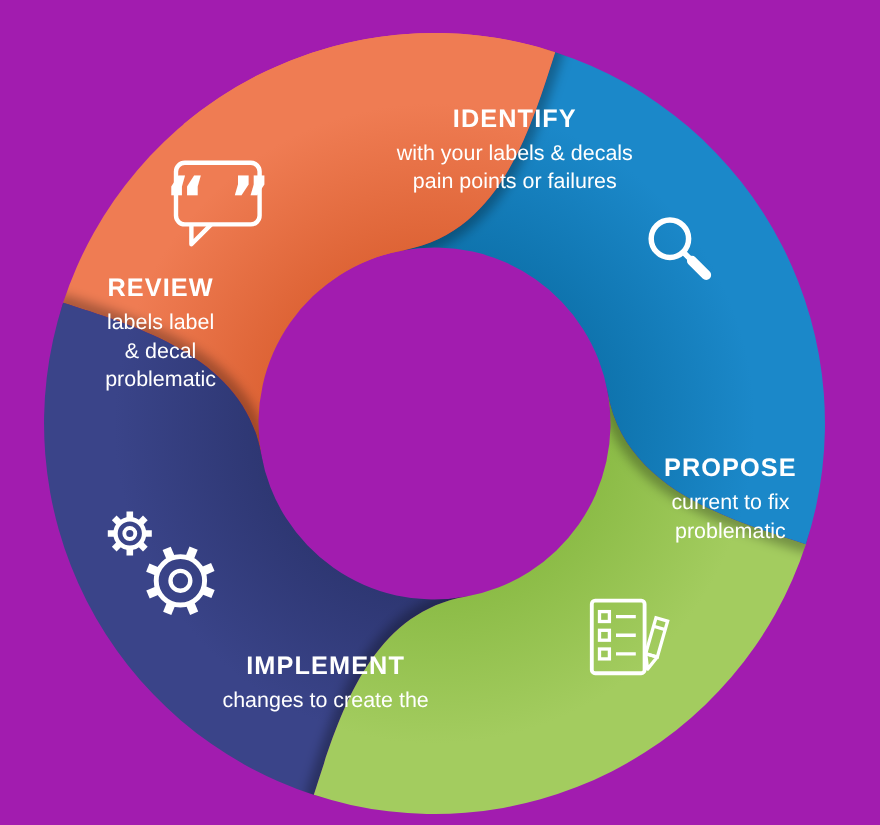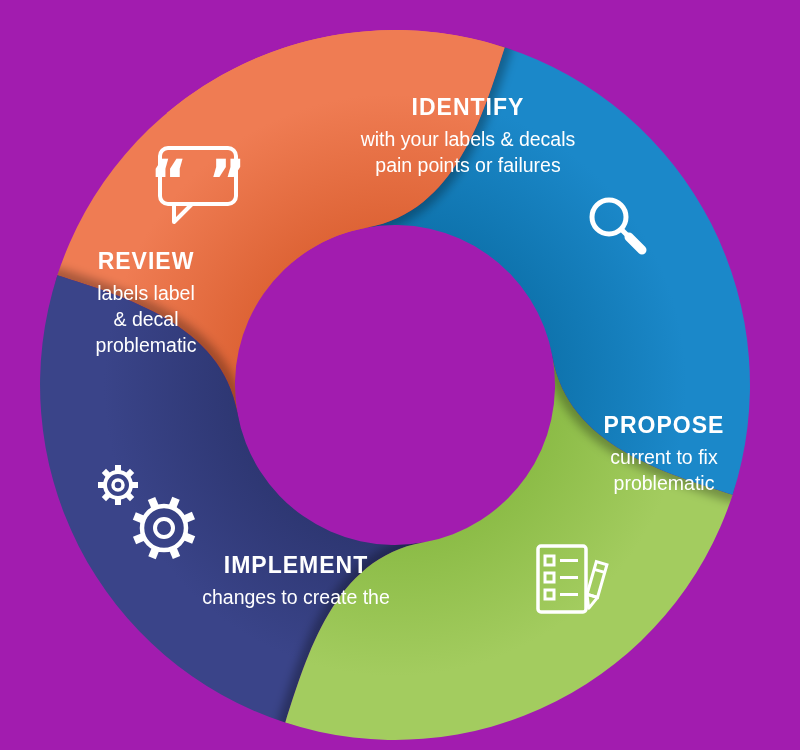--- a/index.html
+++ b/index.html
@@ -123,21 +123,21 @@
     <div class="seg-line">&amp; decal</div>
     <div class="seg-line">problematic</div>
   </div>
 
   <div class="seg-text" style="left:664px; top:412px; width:220px;">
     <div class="seg-title">PROPOSE</div>
     <div class="seg-line">current to fix</div>
     <div class="seg-line">problematic</div>
   </div>
 
-  <div class="seg-text" style="left:296px; top:552px; width:270px;">
+  <div class="seg-text" style="left:296px; top:592px; width:270px;">
     <div class="seg-title">IMPLEMENT</div>
     <div class="seg-line">changes to create the</div>
   </div>
 
   <svg class="icon" style="left:152px; top:142px;" width="92" height="86" viewBox="0 0 92 86">
     <rect x="8" y="6" width="76" height="56" rx="8" fill="none" stroke="#ffffff" stroke-width="4"></rect>
     <path d="M 22 62 L 22 80 L 40 62" fill="none" stroke="#ffffff" stroke-width="4" stroke-linejoin="round"></path>
     <text x="46" y="60" text-anchor="middle" fill="#ffffff" font-family="DejaVu Sans, sans-serif" font-size="58" font-weight="bold">“ ”</text>
   </svg>
 

